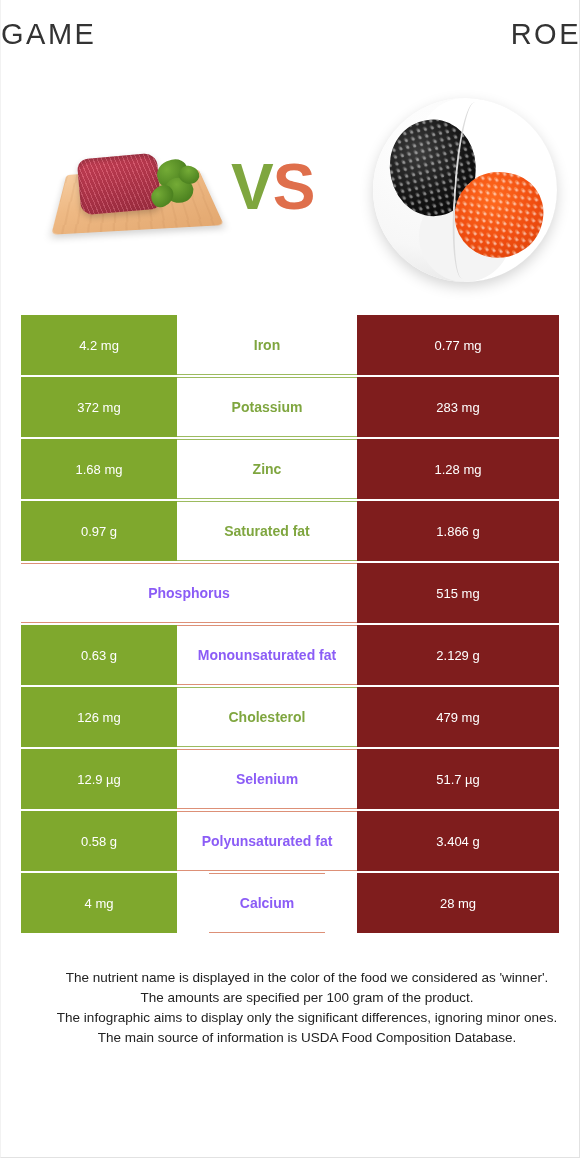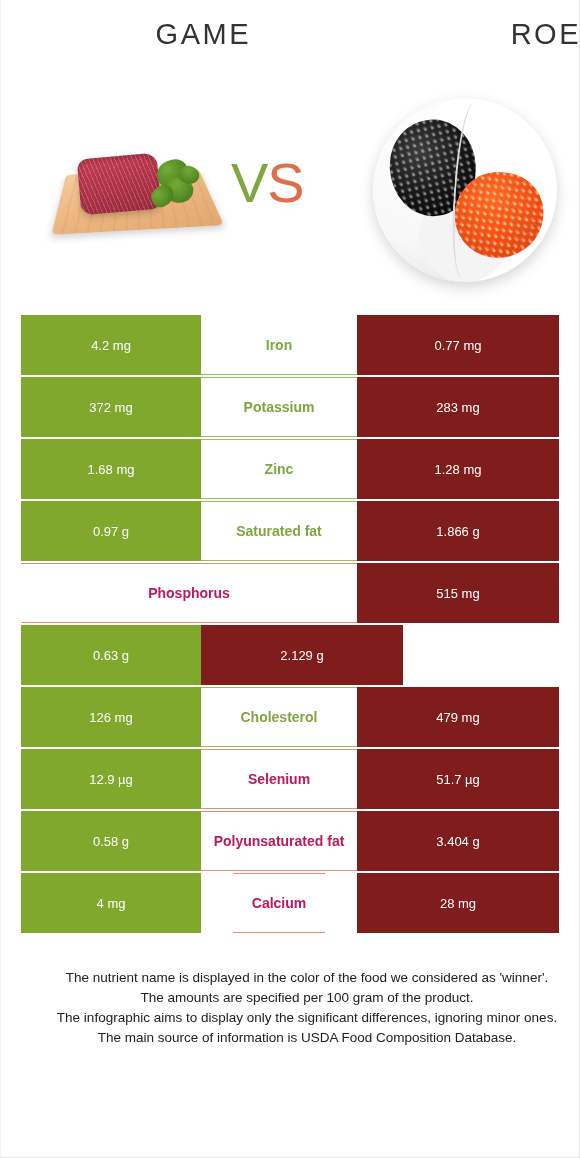--- a/index.html
+++ b/index.html
@@ -19,26 +19,26 @@
   }
 
   
   .header { position:relative; height:300px; }
   .title {
     position:absolute; top:18px;
     font-size:29px; font-weight:300;
     letter-spacing:2.5px; color:#333333;
     white-space:nowrap;
   }
-  .title-left  { left:0; width:250px; text-align:right; }
+  .title-left  { left:0; width:250px; text-align:left; }
   .title-right { left:330px; width:250px; text-align:right; }
 
   .vs {
     position:absolute; left:230px; top:155px;
-    font-size:56px; font-weight:400; letter-spacing:-1px;
+    font-size:64px; font-weight:700; letter-spacing:-1px;
     line-height:1;
   }
   .vs .v { color:#7FA63F; }
   .vs .s { color:#DF6F4C; }
 
   
   .food-left {
     position:absolute; left:52px; top:126px;
     width:170px; height:125px;
   }
@@ -134,30 +134,30 @@
   }
 
   
   .table { position:absolute; left:20px; top:315px; width:538px; }
   .row { display:flex; height:60px; margin-bottom:2px; }
   .row:last-child { margin-bottom:0;gap:32px; }
   .cell {
     display:flex; align-items:center; justify-content:center;
     font-size:13px; color:#ffffff; text-align:center;
   }
-  .cell-left  { width:180px; background:#7FA82D; }
+  .cell-left  { width:156px; background:#7FA82D; }
   .cell-right { width:202px; background:#7f1d1d; }
   .cell-mid {
     flex:1; background:#ffffff;
     font-size:14px; font-weight:bold;
     border-top:1px solid transparent;
     border-bottom:1px solid transparent;
   }
   .row.win-left  .cell-mid { color:#7FA63F; border-color:#9cbb5f; }
-  .row.win-right .cell-mid { color:#be185d; border-color:#dd9077; }
+  .row.win-right .cell-mid { color:#8b5cf6; border-color:#dd9077; }
   .row:first-child .cell-mid { border-top-color:transparent; }
 
   
   .footer {
     position:absolute; left:46px; top:968px; width:520px;
     text-align:center; color:#222222;
     font-size:13.5px; line-height:20px;
   }
 </style>
 </head>
@@ -210,20 +210,21 @@
         <div class="cell cell-left">0.97 g</div>
         <div class="cell cell-mid">Saturated fat</div>
         <div class="cell cell-right">1.866 g</div>
       </div>
       <div class="row win-right">
         <div class="cell cell-mid">Phosphorus</div>
         <div class="cell cell-right">515 mg</div>
       </div>
       <div class="row win-right">
         <div class="cell cell-left">0.63 g</div>
+        <div class="cell cell-mid">Monounsaturated fat</div>
         <div class="cell cell-right">2.129 g</div>
       </div>
       <div class="row win-left">
         <div class="cell cell-left">126 mg</div>
         <div class="cell cell-mid">Cholesterol</div>
         <div class="cell cell-right">479 mg</div>
       </div>
       <div class="row win-right">
         <div class="cell cell-left">12.9 µg</div>
         <div class="cell cell-mid">Selenium</div>

